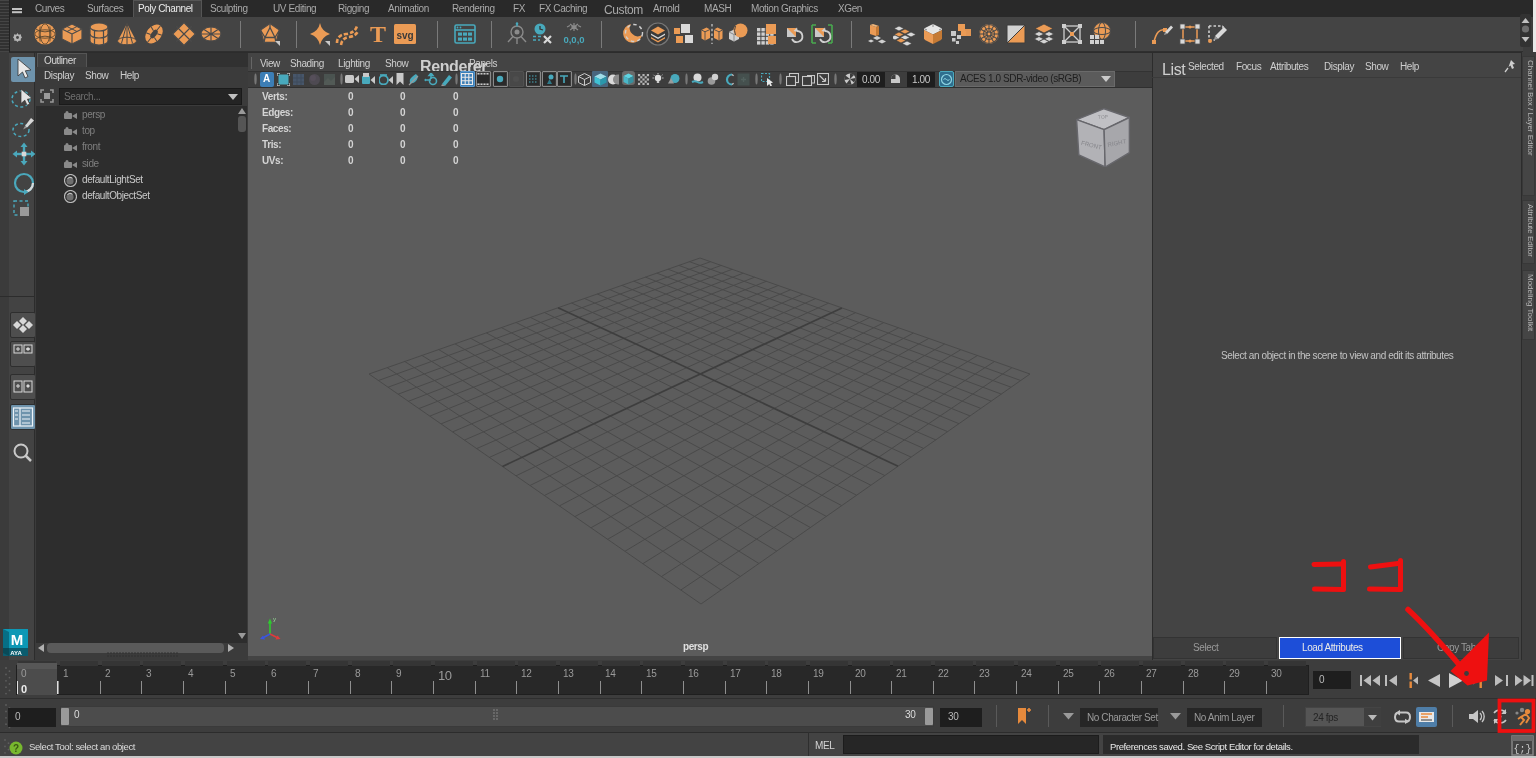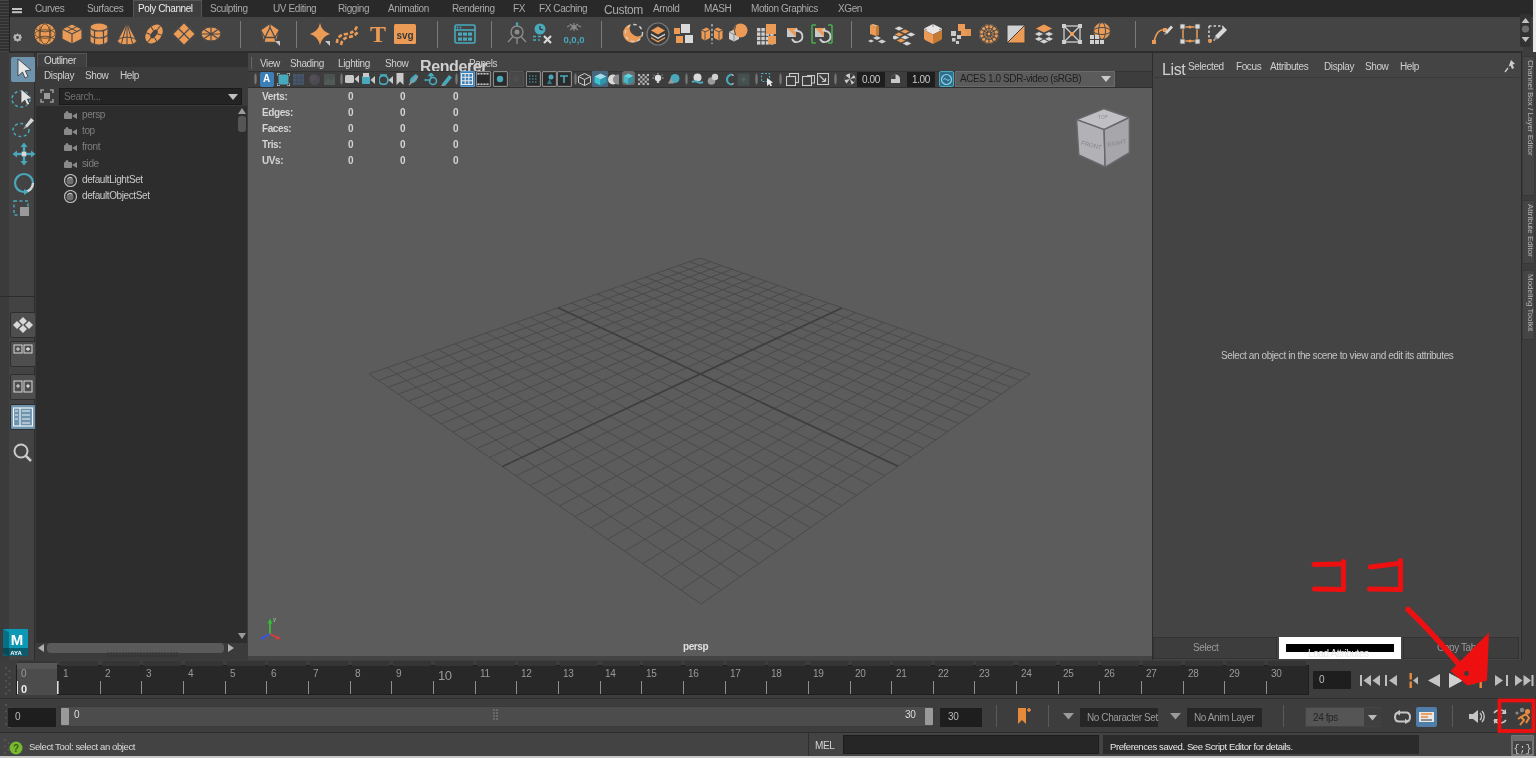--- a/index.html
+++ b/index.html
@@ -944,21 +944,21 @@
 <svg style="position:absolute;left:1504px;top:59px;" width="12" height="14" viewBox="0 0 12 14">
     <path d="M7,1 L11,5 L8.5,5.5 L10,9 L8,10 L6.5,6.5 L4.5,8 Z" fill="#cfcfcf"></path>
     <path d="M4,9 L1,13" stroke="#cfcfcf" stroke-width="1.3"></path>
   </svg>
 <div class="t" style="left:0px;top:0px;"></div>
 <div style="position:absolute;left:1152px;top:77px;width:369px;height:1px;background:#3a3a3a;"></div>
 <div class="t" style="left:1221px;top:350px;color:#c3c3c3;font-size:10px;">Select an object in the scene to view and edit its attributes</div>
 <div style="position:absolute;left:1153px;top:637px;width:124px;height:22px;background:#3d3d3d;border:1px solid #333;">
     <div class="t" style="left:39px;top:4px;color:#9a9a9a;font-size:10px;">Select</div>
   </div>
-<div style="position:absolute;left:1279px;top:637px;width:122px;height:22px;background:#000000;border:7px solid #ffffff;text-align:center;">
+<div style="position:absolute;left:1279px;top:637px;width:122px;height:22px;background:#1d4ed8;border:1px solid #ffffff;text-align:center;">
     <div class="t" style="left:22px;top:4px;color:#e8e8e8;font-size:10px;">Load Attributes</div>
   </div>
 <div style="position:absolute;left:1403px;top:637px;width:116px;height:22px;background:#3d3d3d;border:1px solid #333;">
     <div class="t" style="left:33px;top:4px;color:#9a9a9a;font-size:10px;">Copy Tab</div>
   </div>
 <div style="position:absolute;left:1521px;top:52px;width:15px;height:608px;background:#3d3d3d;border-left:1px solid #2c2c2c;"></div>
 <div style="position:absolute;left:1522px;top:56px;width:13px;height:140px;background:#454545;border:1px solid #383838;"></div>
 <div style="position:absolute;left:1524px;top:60px;width:11px;height:132px;writing-mode:vertical-rl;color:#b5b5b5;font-size:8px;font-family:'Liberation Sans',sans-serif;white-space:nowrap;overflow:hidden;">Channel Box / Layer Editor</div>
 <div style="position:absolute;left:1522px;top:200px;width:13px;height:64px;background:#454545;border:1px solid #383838;"></div>
 <div style="position:absolute;left:1524px;top:204px;width:11px;height:56px;writing-mode:vertical-rl;color:#b5b5b5;font-size:8px;font-family:'Liberation Sans',sans-serif;white-space:nowrap;overflow:hidden;">Attribute Editor</div>

